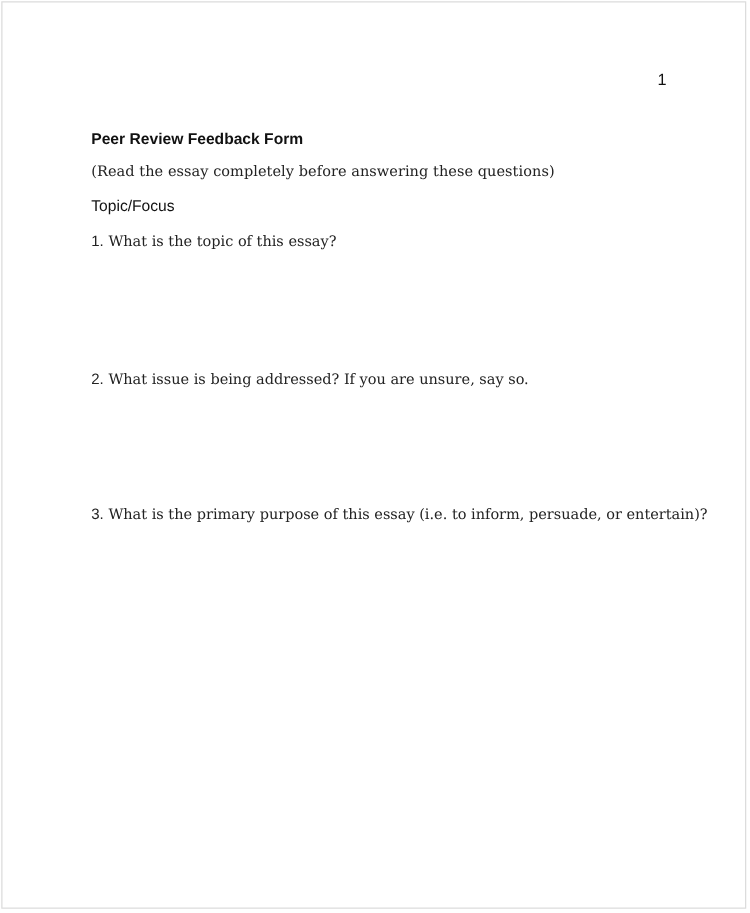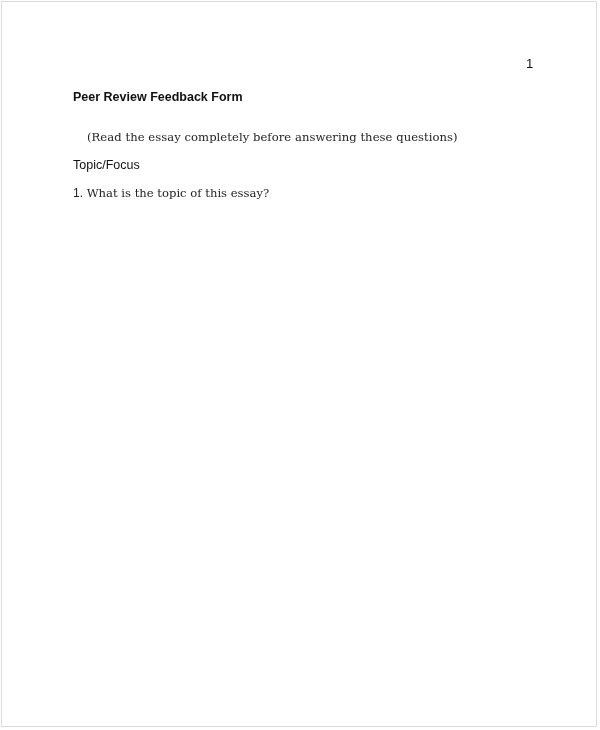--- a/index.html
+++ b/index.html
@@ -6,25 +6,25 @@
     body { width:600px; height:730px; position:relative; overflow:hidden; }
     .page {
       position:absolute; left:1px; top:1px; width:596px; height:726px;
       border:1px solid #dcdcdc; background:#fff; box-sizing:border-box;
     }
     .page-number {
       position:absolute; left:524px; top:54px;
       font-family:"Liberation Sans", sans-serif; font-size:13px; color:#111;
     }
     .title {
-      position:absolute; left:71px; top:88px;
+      position:absolute; left:71px; top:102px;
       font-family:"Liberation Sans", sans-serif; font-weight:bold; font-size:12.5px; color:#111;
     }
     .instruction {
-      position:absolute; left:85px; top:128px;
+      position:absolute; left:71px; top:128px;
       font-family:"DejaVu Serif", serif; font-size:11.6px; color:#222; letter-spacing:0.05px;
     }
     .section {
       position:absolute; left:71px; top:156px;
       font-family:"Liberation Sans", sans-serif; font-weight:normal; font-size:12.5px; color:#111;
     }
     .q {
       position:absolute; left:71px;
       font-family:"DejaVu Serif", serif; font-size:11.6px; color:#222;
     }
@@ -33,13 +33,15 @@
 </head>
 <body>
 
 <div class="page">
   <div class="page-number">1</div>
   <div class="title">Peer Review Feedback Form</div>
   <div class="instruction">(Read the essay completely before answering these questions)</div>
   <div class="section">Topic/Focus</div>
 
   <div class="q" style="top:184px"><span class="num">1.</span><span> What is the topic of this essay?</span></div>
+  <div class="q" style="top:294px"><span class="num">2.</span><span> What issue is being addressed? If you are unsure, say so.</span></div>
+  <div class="q" style="top:402px"><span class="num">3.</span><span> What is the primary purpose of this essay (i.e. to inform, persuade, or entertain)?</span></div>
 </div>
 
 </body></html>

